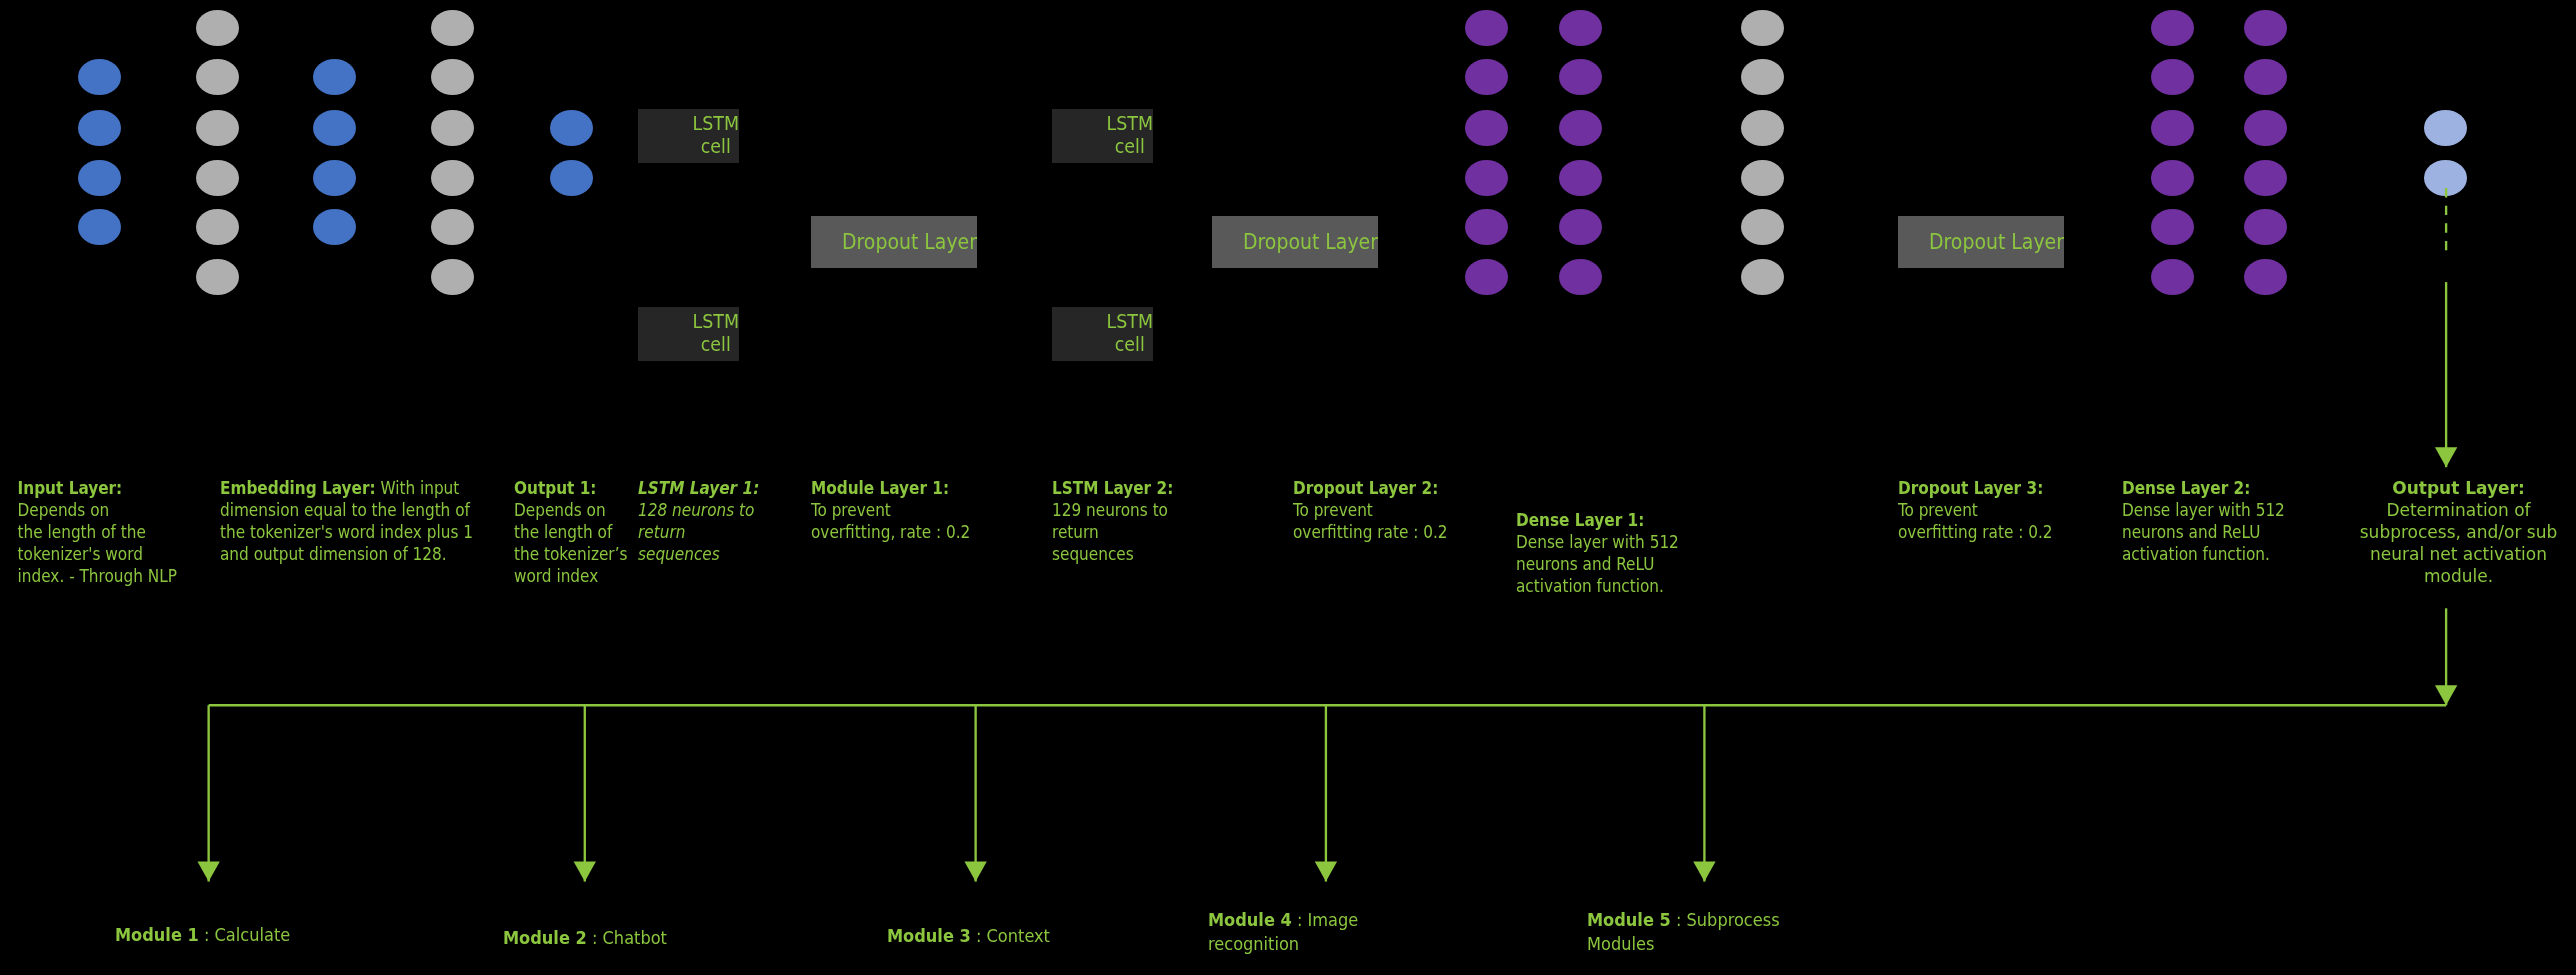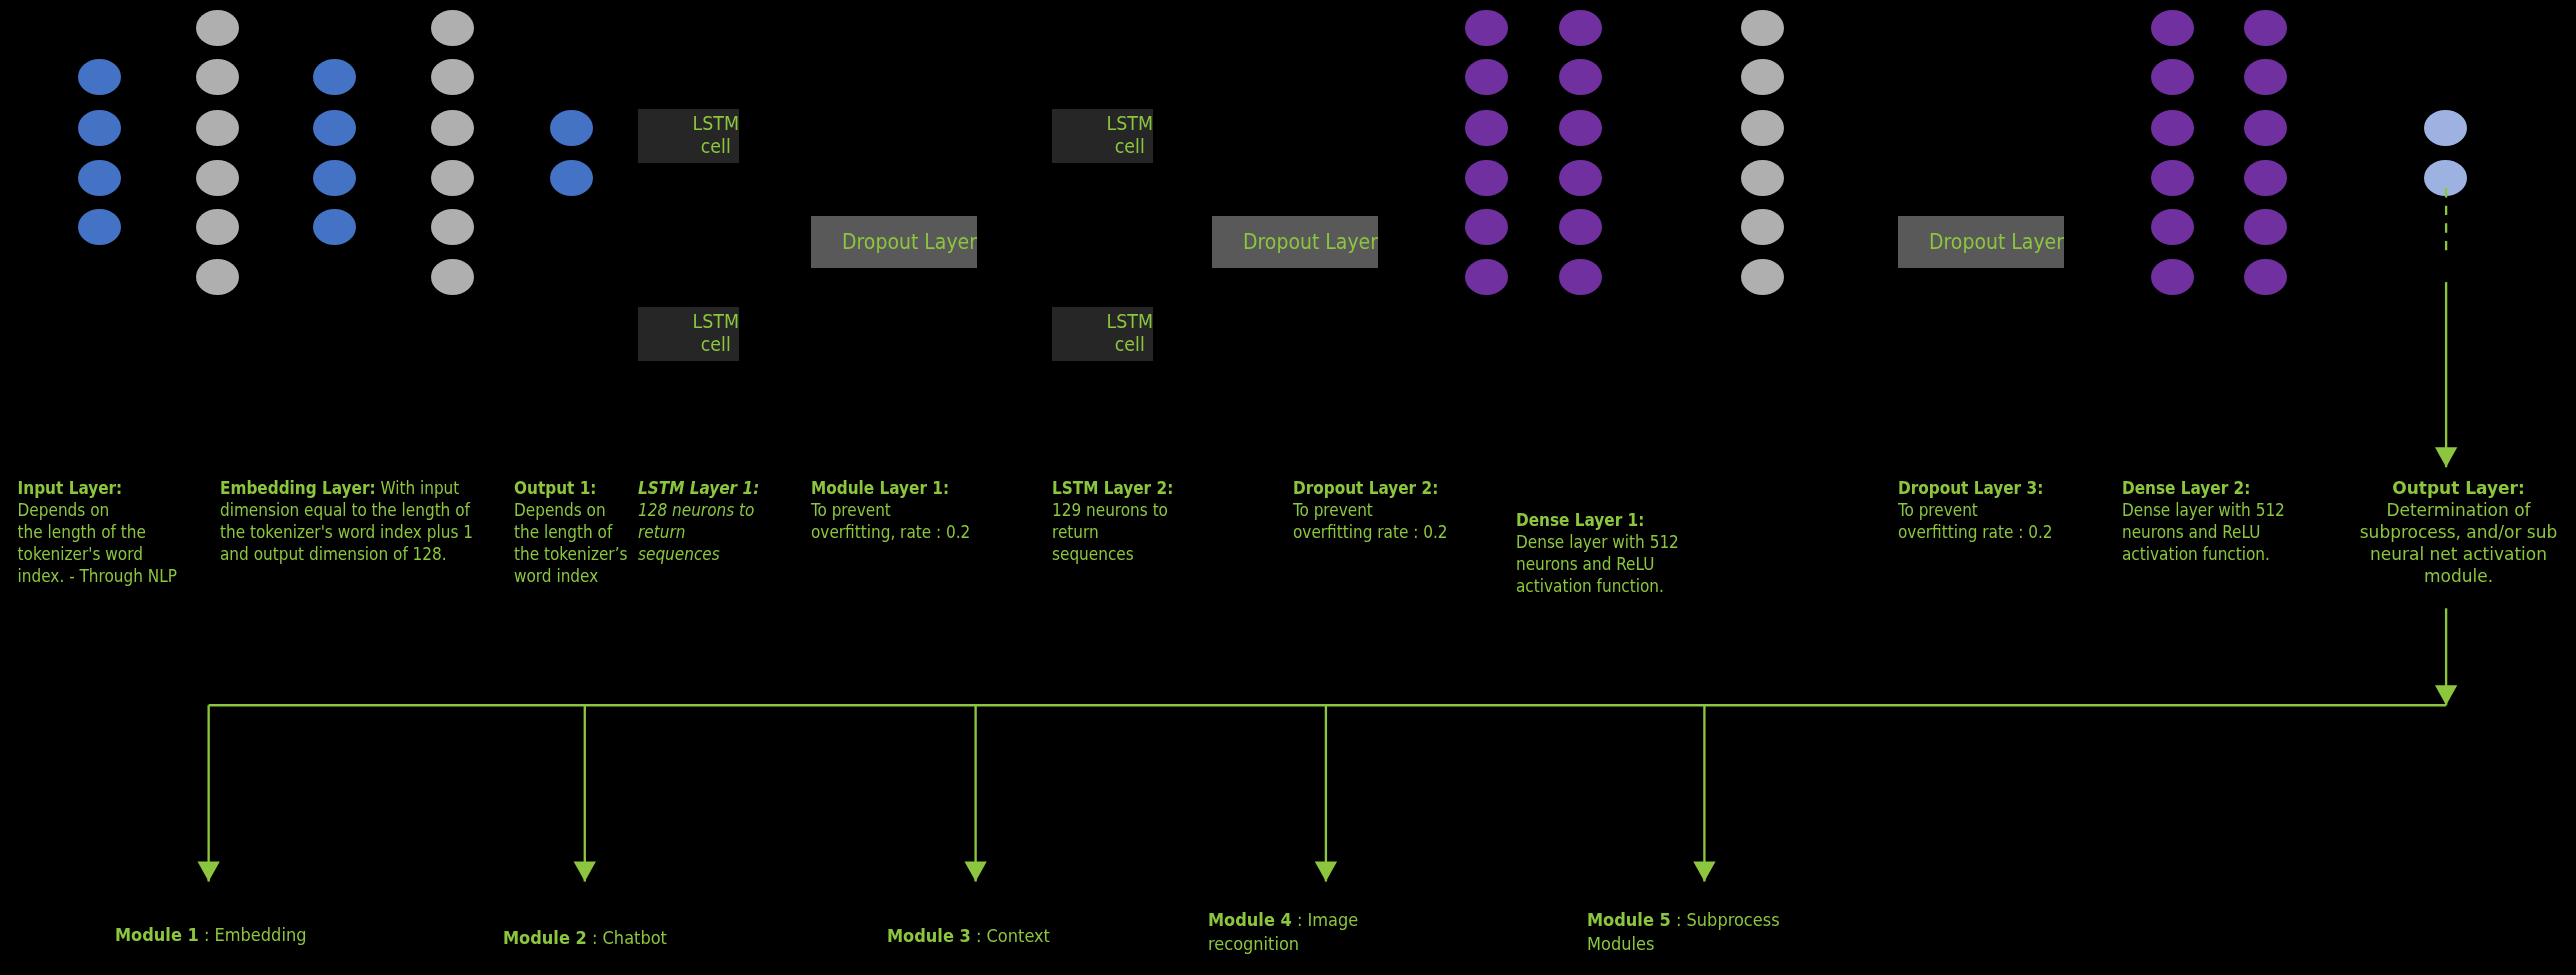--- a/index.html
+++ b/index.html
@@ -135,21 +135,21 @@
       <div class="lbl" style="left: 1052px; top: 477px; width: 135px;"><b>LSTM Layer 2:</b><br>129 neurons to<br>return<br>sequences</div>
       <div class="lbl" style="left: 1293px; top: 477px; width: 176px;"><b>Dropout Layer 2:</b><br>To prevent<br>overfitting rate : 0.2</div>
       <div class="lbl" style="left: 1516px; top: 477px; width: 176px; margin-top: 32px;"><b>Dense Layer 1:</b><br>Dense layer with 512<br>neurons and ReLU<br>activation function.</div>
       <div class="lbl" style="left: 1898px; top: 477px; width: 176px;"><b>Dropout Layer 3:</b><br>To prevent<br>overfitting rate : 0.2</div>
       <div class="lbl" style="left: 2122px; top: 477px; width: 176px;"><b>Dense Layer 2:</b><br>Dense layer with 512<br>neurons and ReLU<br>activation function.</div>
     </div>
 
   <div class="outlbl" id="output-label" style="left: 2357px; top: 477px; width: 203px;"><b>Output Layer:</b><br>Determination of<br>subprocess, and/or sub<br>neural net activation<br>module.</div>
 
   <div id="modules-root">
-      <div class="mod" style="left: 115px; top: 923px; width: 235px;"><b>Module 1</b><span> : </span><span>Embedding</span></div>
+      <div class="mod" style="left: 115px; top: 923px; width: 235px;"><b>Module 1</b><span> : </span><span>Calculate</span></div>
       <div class="mod" style="left: 503px; top: 926px; width: 235px;"><b>Module 2</b><span> : </span><span>Chatbot</span></div>
       <div class="mod" style="left: 887px; top: 924px; width: 235px;"><b>Module 3</b><span> : </span><span>Context</span></div>
       <div class="mod ctr" style="left: 1208px; top: 908px; width: 235px;"><b>Module 4</b><span> : </span><span>Image<br>recognition</span></div>
       <div class="mod ctr" style="left: 1587px; top: 908px; width: 235px;"><b>Module 5</b><span> : </span><span>Subprocess<br>Modules</span></div>
     </div>
 
 </div>
 
 
 </body></html>

